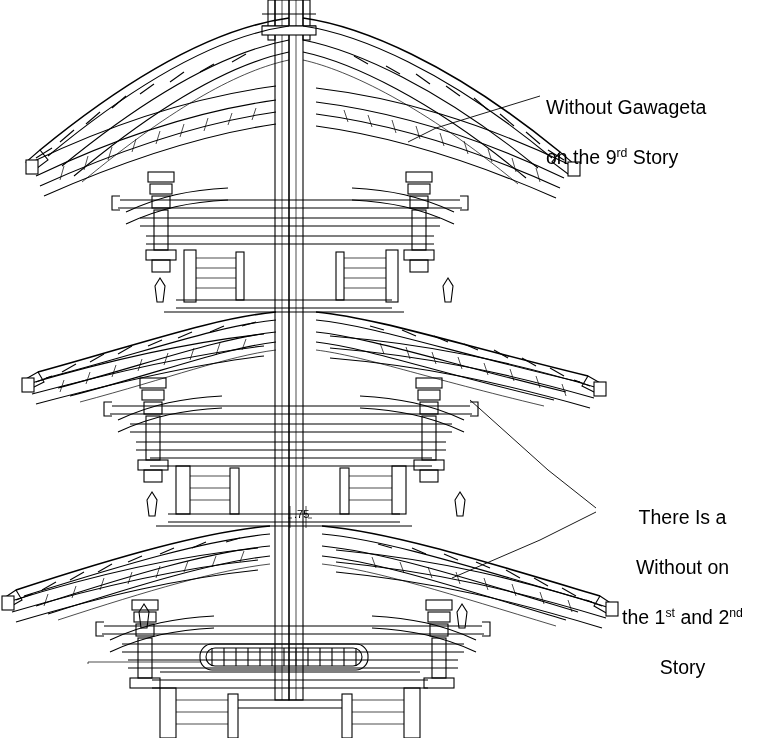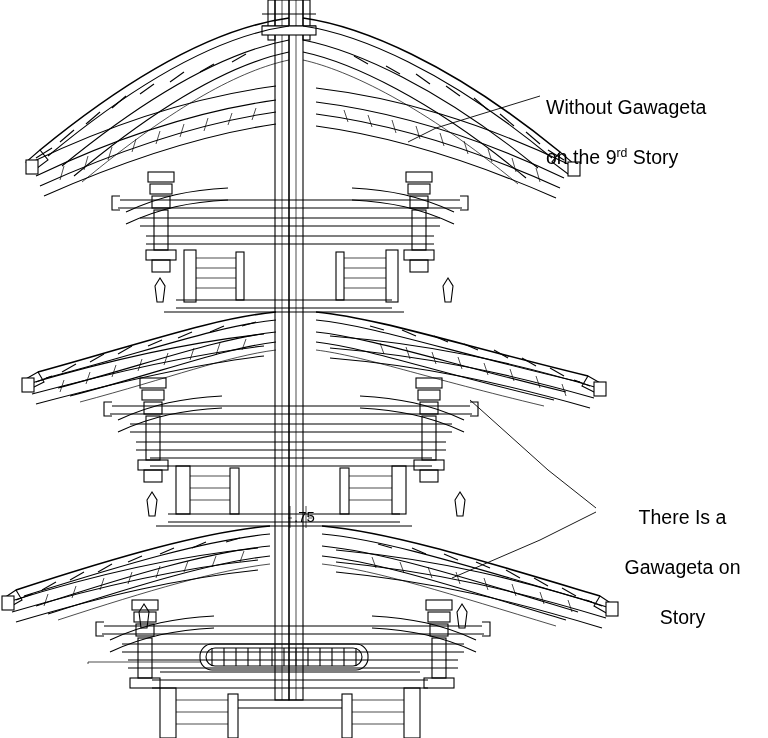--- a/index.html
+++ b/index.html
@@ -45,21 +45,21 @@
   }
   #annot-bottom {
     left: 600px;
     top: 480px;
     width: 165px;
     text-align: center;
   }
   .dim-label {
     position: absolute;
     font-family: "Liberation Sans", sans-serif;
-    font-size: 15px;
+    font-size: 11px;
     color: #000000;
     left: 294px;
     top: 508px;
   }
 </style>
 </head>
 <body>
 
 <div id="stage">
 
@@ -542,19 +542,20 @@
     </g>
   </svg>
 
   <div class="annot" id="annot-top">
     <div>Without Gawageta</div>
     <div><span>on the 9</span><sup>rd</sup><span> Story</span></div>
   </div>
 
   <div class="annot" id="annot-bottom">
     <div>There Is a</div>
-    <div>Gawageta on</div>
+    <div>Without on</div>
+    <div><span>the 1</span><sup>st</sup><span> and 2</span><sup>nd</sup></div>
     <div>Story</div>
   </div>
 
   <div class="dim-label">.75</div>
 
 </div>
 
 </body></html>

